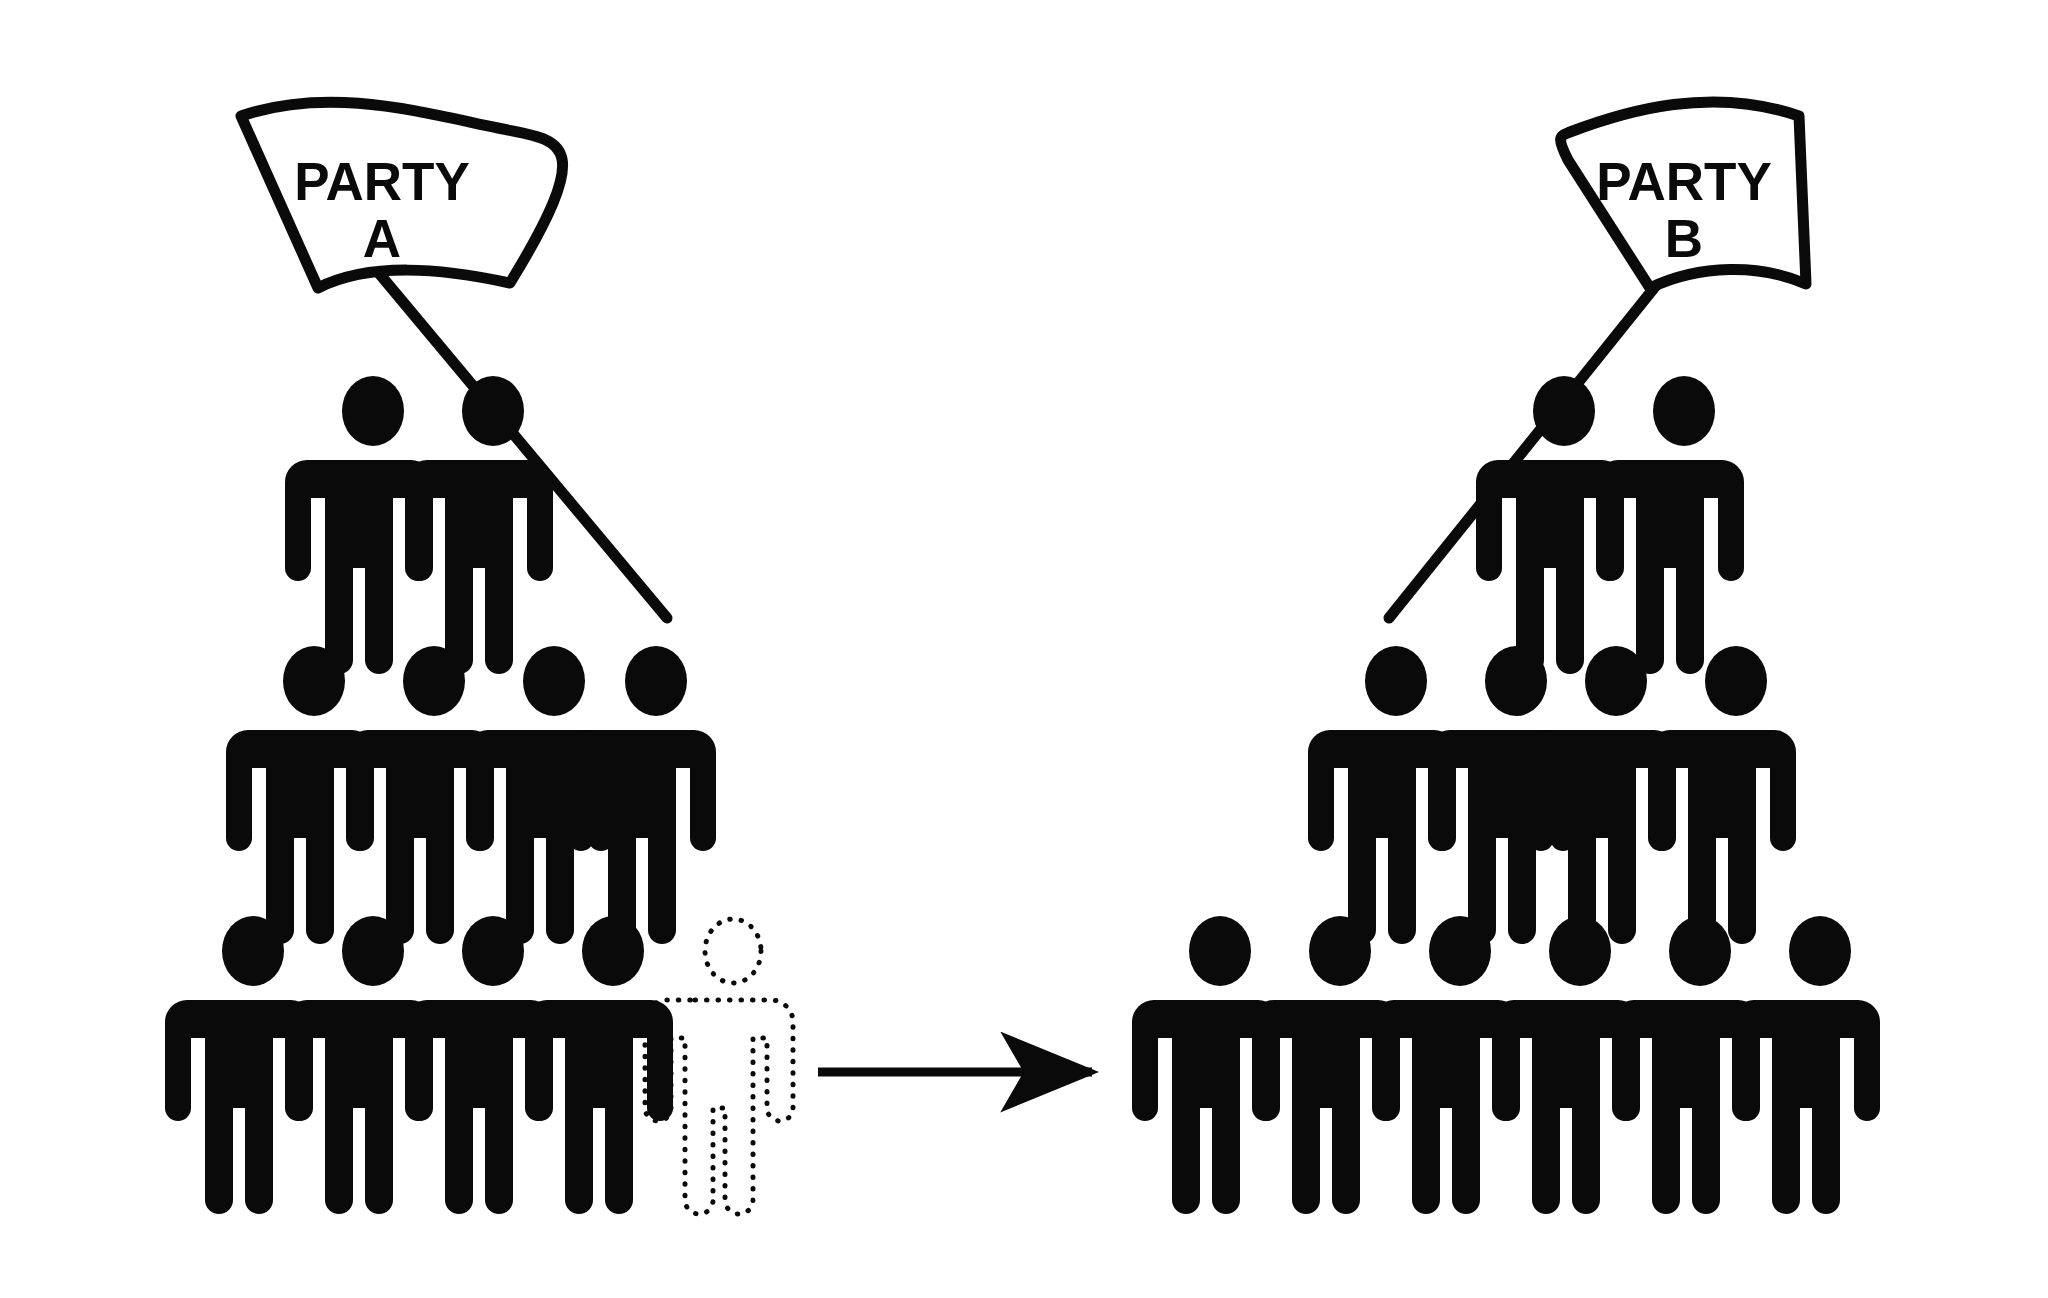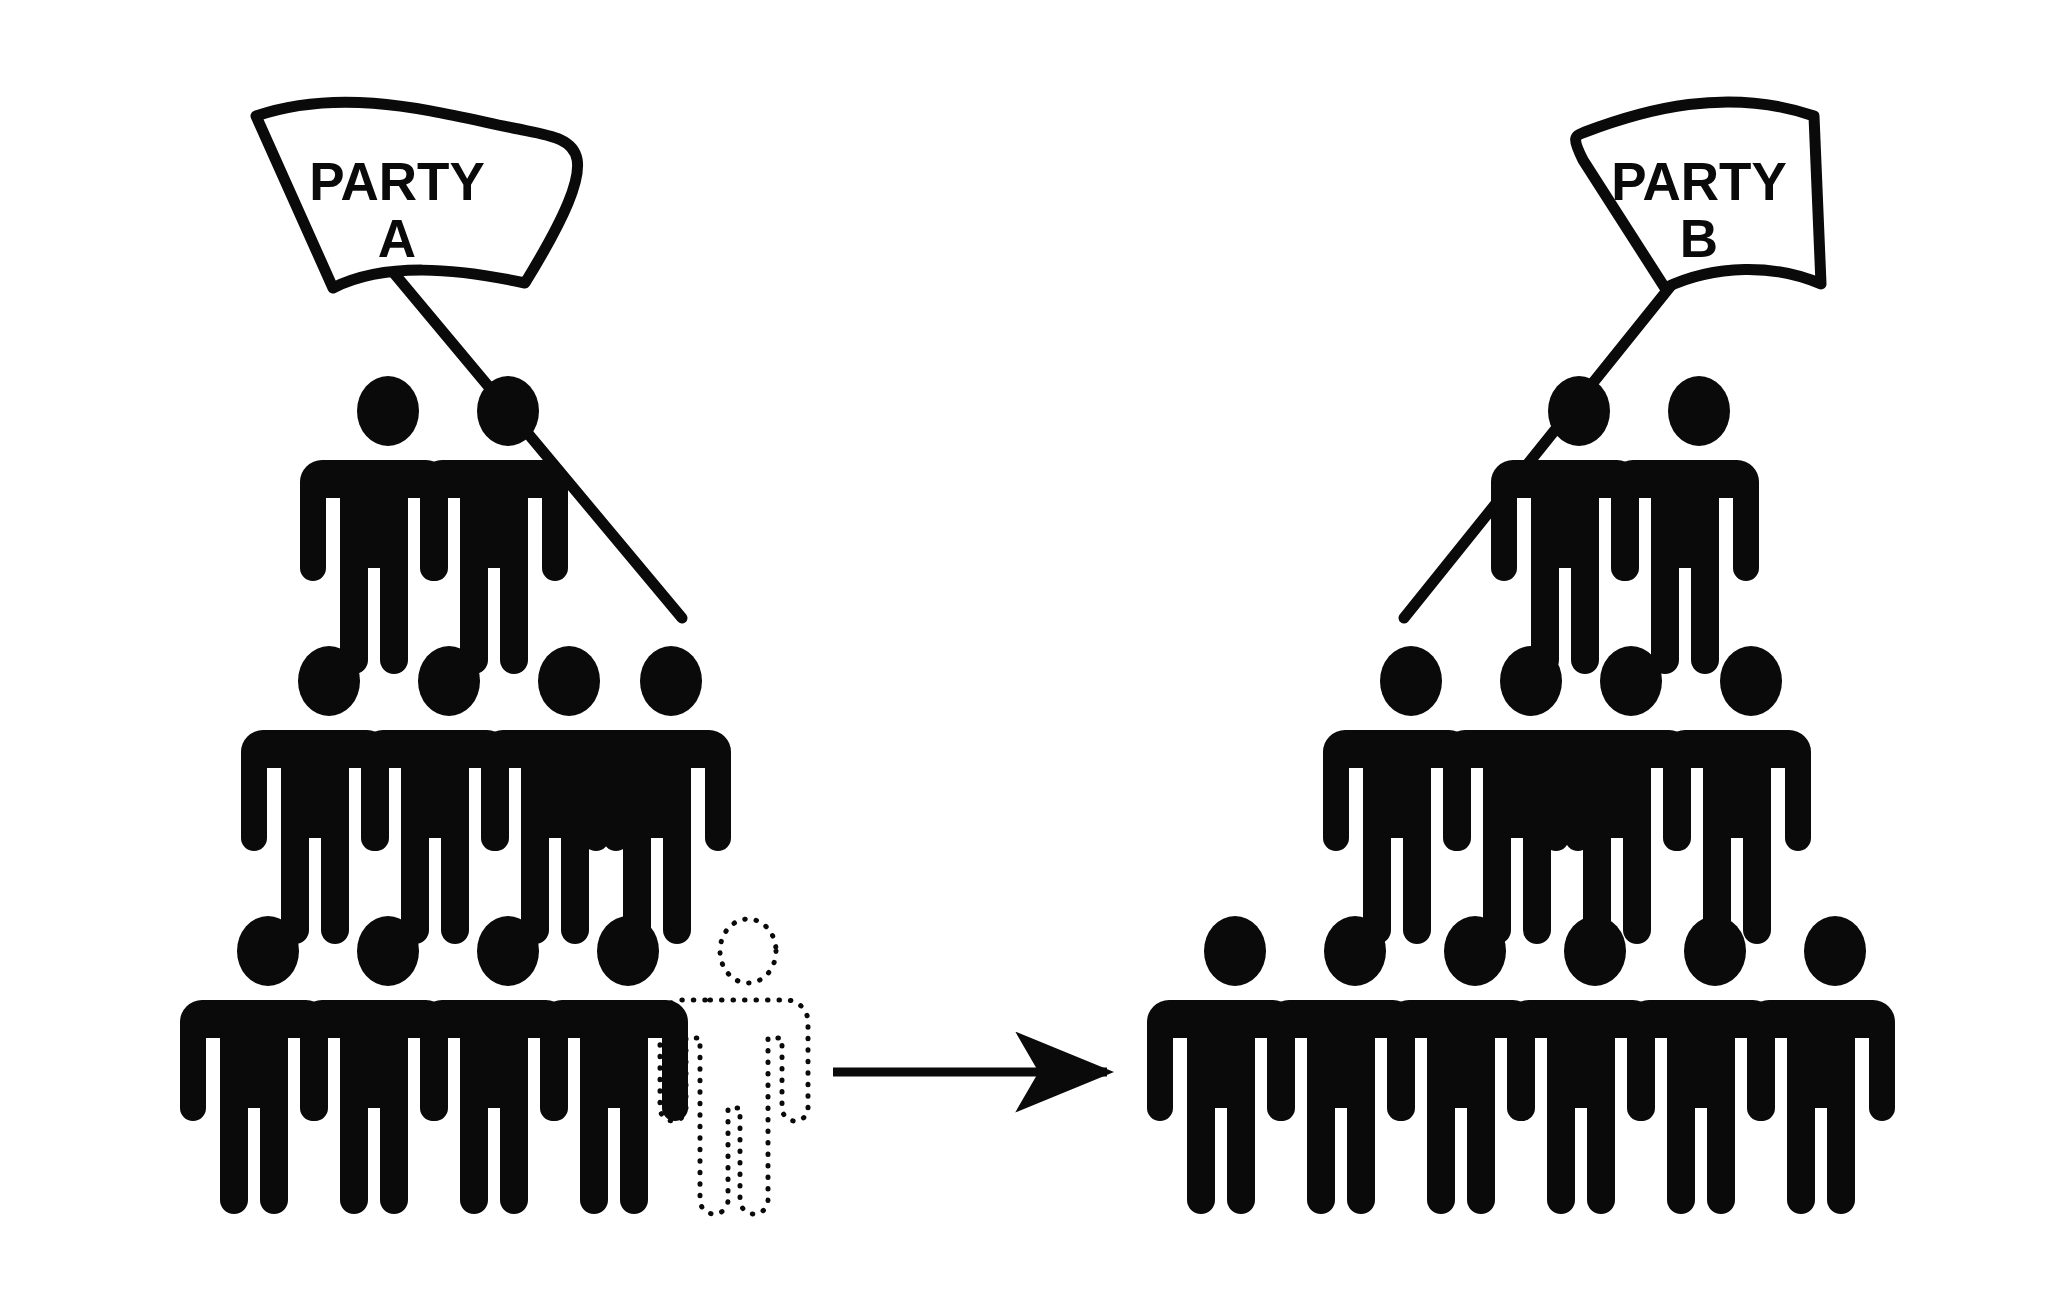--- a/index.html
+++ b/index.html
@@ -12,21 +12,20 @@
     width: 2048px;
     height: 1298px;
     overflow: hidden;
     font-family: "Liberation Sans", sans-serif;
   }
   #stage {
     position: relative;
     width: 1836px;
     height: 1298px;
     background: #ffffff;
-    margin-left: 15px;
   }
   #scene {
     position: absolute;
     inset: 0;
     width: 2048px;
     height: 1298px;
     display: block;
   }
   .flag-label {
     font-family: "Liberation Sans", sans-serif;

